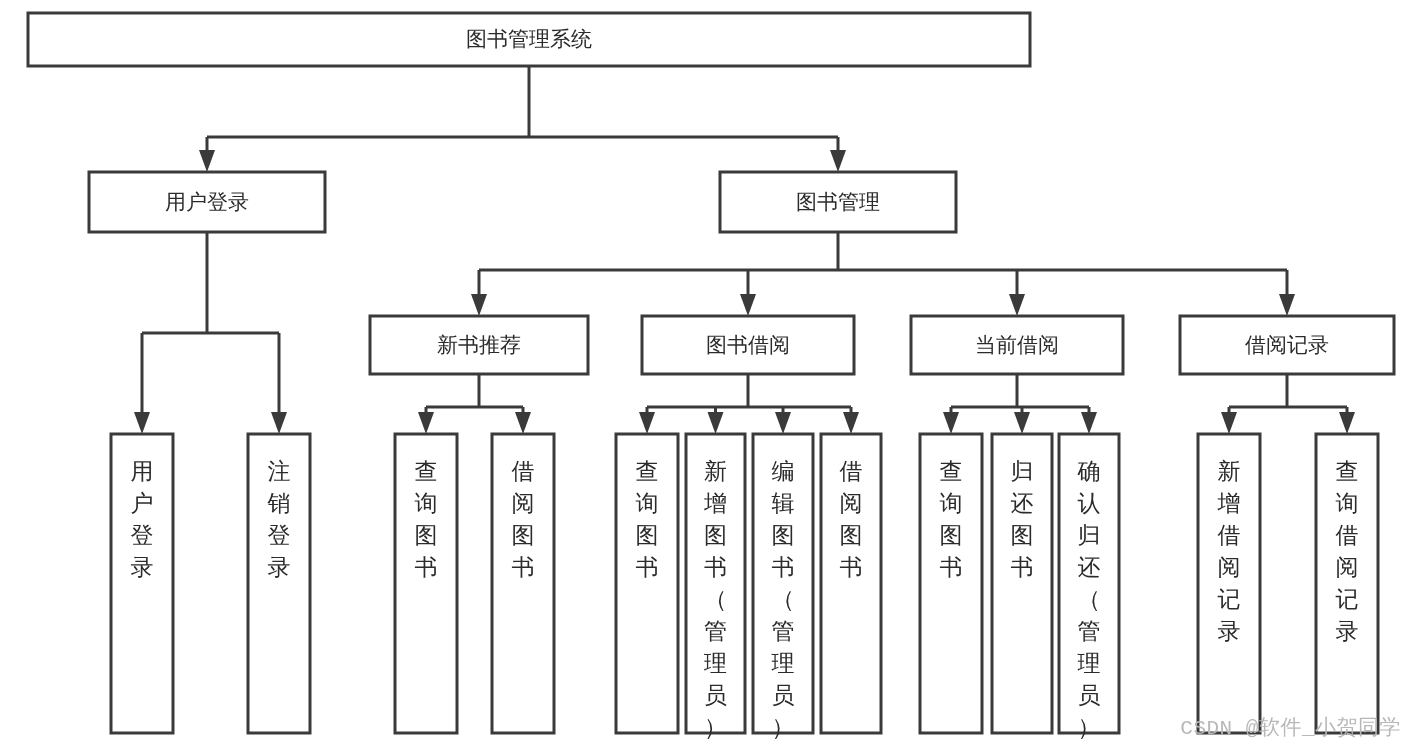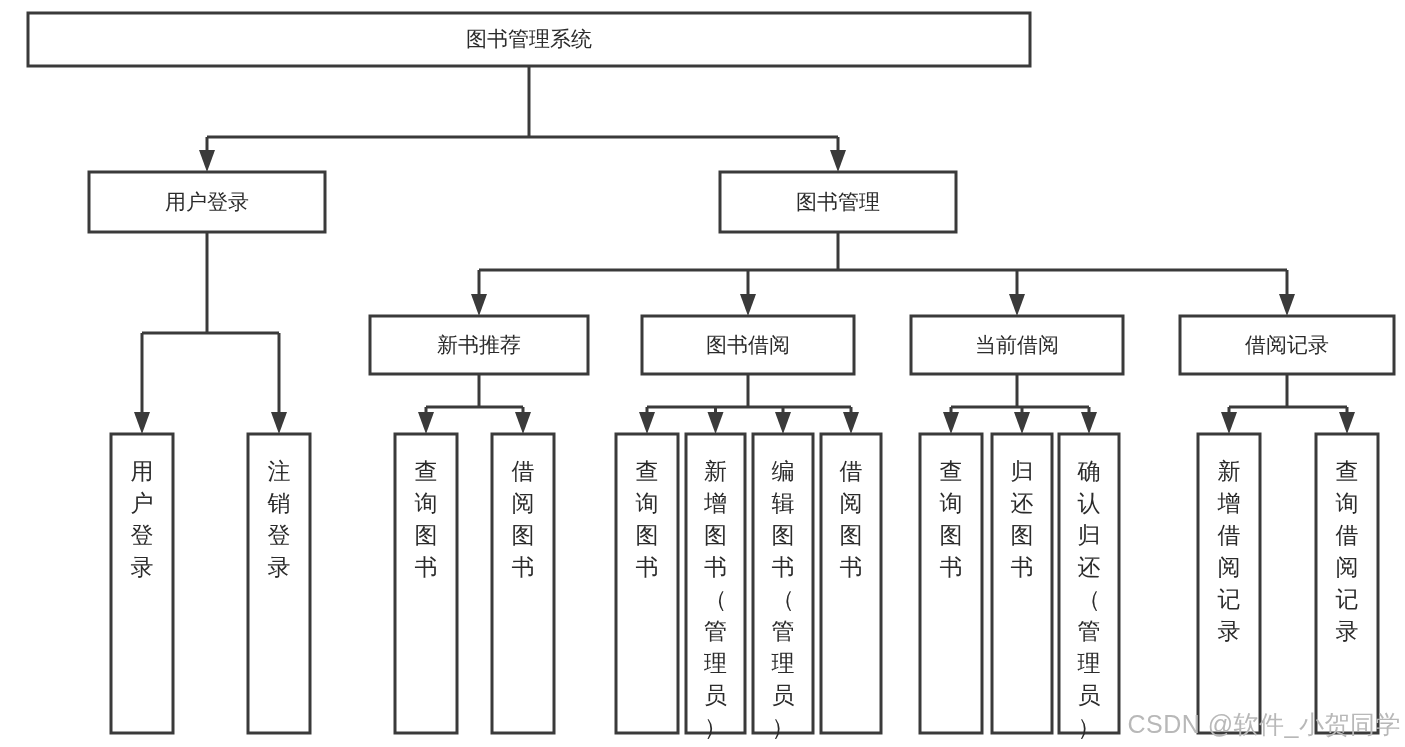--- a/index.html
+++ b/index.html
@@ -54,22 +54,22 @@
     stroke-linecap: butt;
   }
   .arrow-head {
     fill: #3a3a3a;
     stroke: none;
   }
   .watermark-text {
     position: absolute;
     right: 12px;
     bottom: 6px;
-    font-family: Liberation Sans, sans-serif;
-    font-size: 25px;
+    font-family: Liberation Mono, monospace;
+    font-size: 21px;
     color: #b8b8b8;
     white-space: nowrap;
     letter-spacing: 0.5px;
     pointer-events: none;
   }
 </style>
 </head>
 <body>
 
 <div id="diagram-root">

